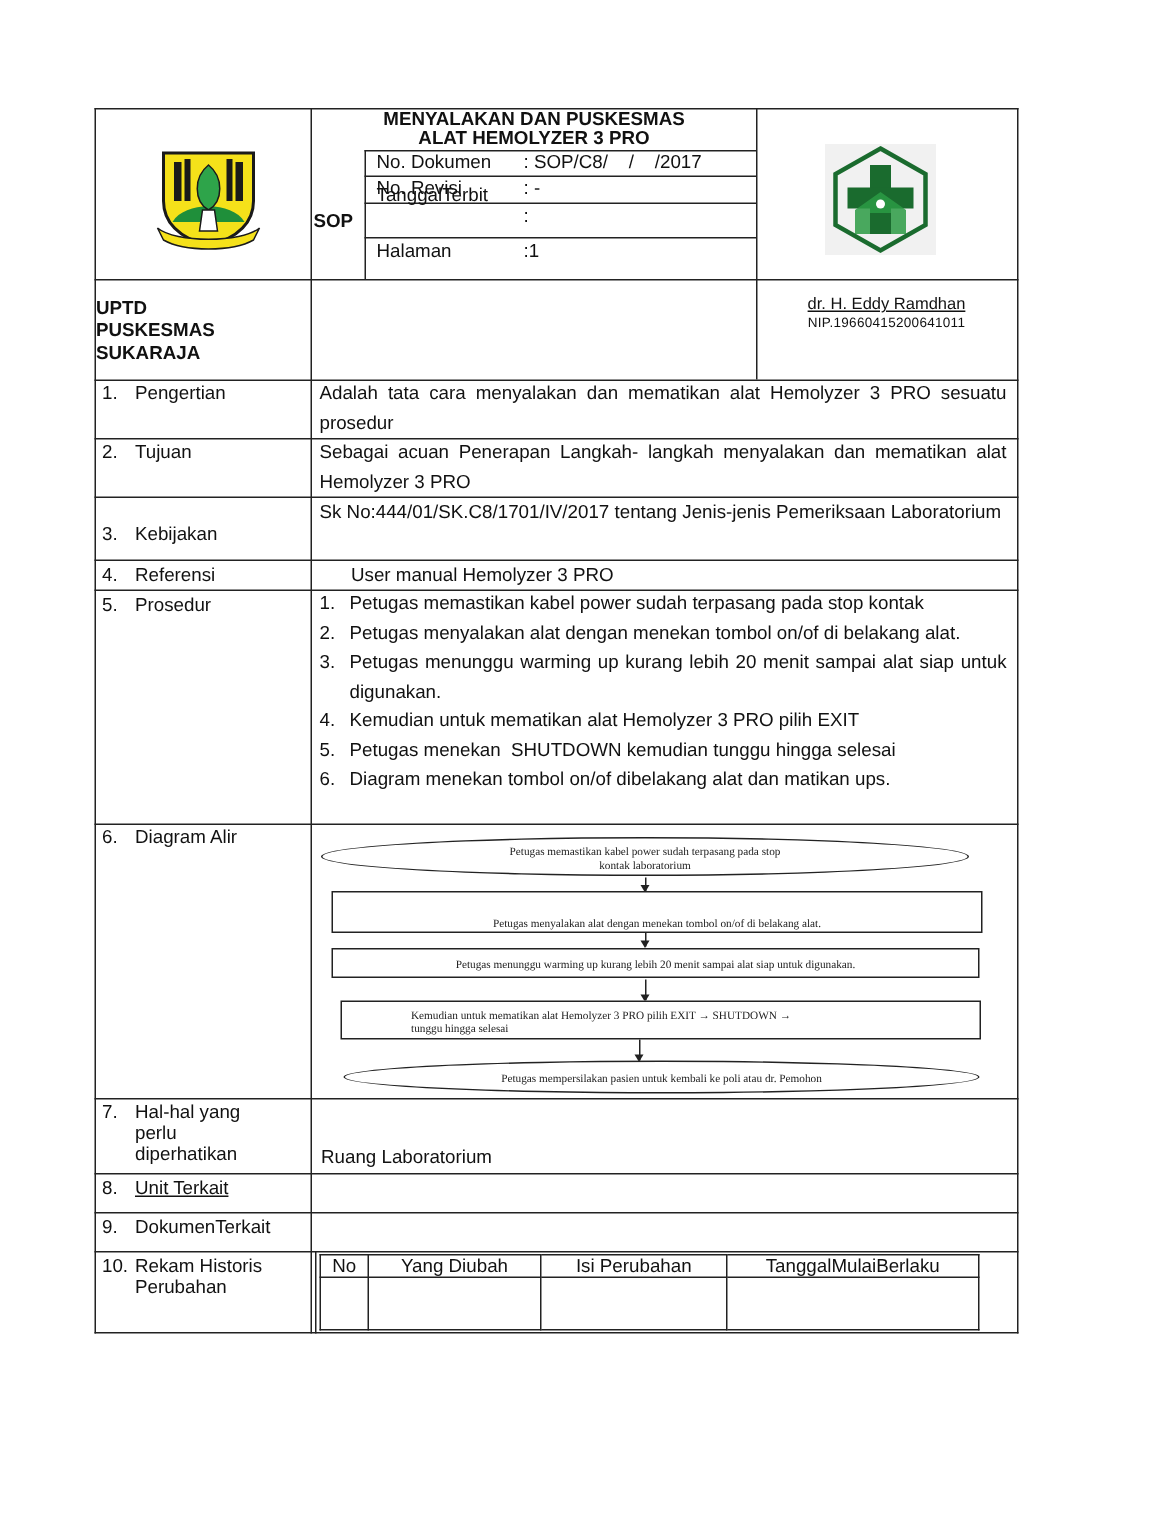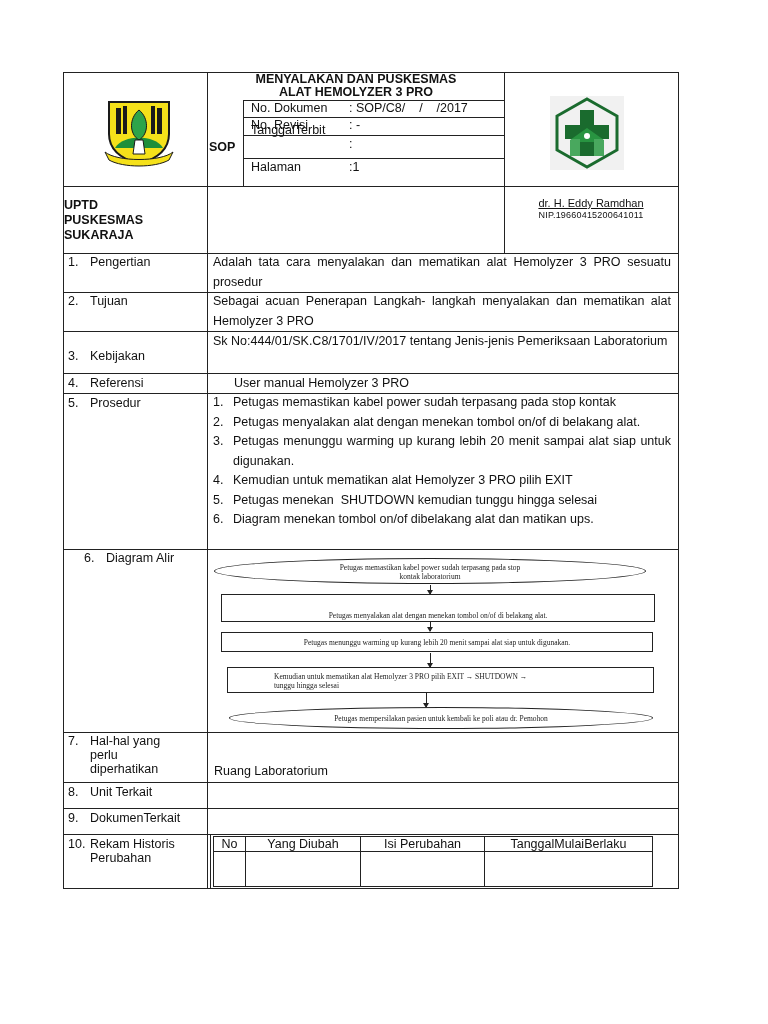--- a/index.html
+++ b/index.html
@@ -142,41 +142,41 @@
   <div class="item">
       <span class="n">5.</span>
       <span class="t" style="white-space:pre;">Petugas menekan  SHUTDOWN kemudian tunggu hingga selesai</span>
     </div>
   <div class="item">
       <span class="n">6.</span>
       <span class="t">Diagram menekan tombol on/of dibelakang alat dan matikan ups.</span>
     </div>
 </div>
 
-<div class="lbl" style="top:551px;margin-left:16px;"><span class="num">6.</span><span>Diagram Alir</span></div>
+<div class="lbl" style="top:551px;"><span class="num">6.</span><span>Diagram Alir</span></div>
 
 <div>
   <div class="flow oval" style="left:214px; top:558px; width:432px; height:26px; padding:4px 120px 0;">Petugas memastikan kabel power sudah terpasang pada stop kontak laboratorium</div>
   <div class="arrow" style="left:430px; top:585px; height:9px;"></div>
   <div class="flow box" style="left:221px; top:594px; width:434px; height:28px; padding-top:16px;">Petugas menyalakan alat dengan menekan tombol on/of di belakang alat.</div>
   <div class="arrow" style="left:430px; top:622px; height:9px;"></div>
   <div class="flow box" style="left:221px; top:632px; width:432px; height:20px; padding-top:5px;">Petugas menunggu warming up kurang lebih 20 menit sampai alat siap untuk digunakan.</div>
   <div class="arrow" style="left:430px; top:653px; height:14px;"></div>
   <div class="flow box" style="left:227px; top:667px; width:427px; height:26px; padding:4px 120px 0 46px; text-align:left;">Kemudian untuk mematikan alat Hemolyzer 3 PRO pilih EXIT → SHUTDOWN → tunggu hingga selesai</div>
   <div class="arrow" style="left:426px; top:693px; height:14px;"></div>
   <div class="flow oval" style="left:229px; top:707px; width:424px; height:22px; padding-top:6px;">Petugas mempersilakan pasien untuk kembali ke poli atau dr. Pemohon</div>
 </div>
 
 <div class="lbl" style="top:734px;">
   <div><span class="num">7.</span><span>Hal-hal yang</span></div>
   <div style="padding-left:22px;">perlu</div>
   <div style="padding-left:22px;">diperhatikan</div>
 </div>
 
-<div class="lbl" style="top:785px;"><span class="num">8.</span><span>Unit Terkait</span></div>
+<div class="lbl" style="top:785px;text-decoration:underline;"><span class="num">8.</span><span>Unit Terkait</span></div>
 <div class="txt" style="left:214px; top:764px;">Ruang Laboratorium</div>
 
 <div class="lbl" style="top:811px;"><span class="num">9.</span><span>DokumenTerkait</span></div>
 
 <div class="lbl" style="top:837px;">
   <div><span class="num">10.</span><span>Rekam Historis</span></div>
   <div style="padding-left:22px;">Perubahan</div>
 </div>
 
 <table class="hist-table">

